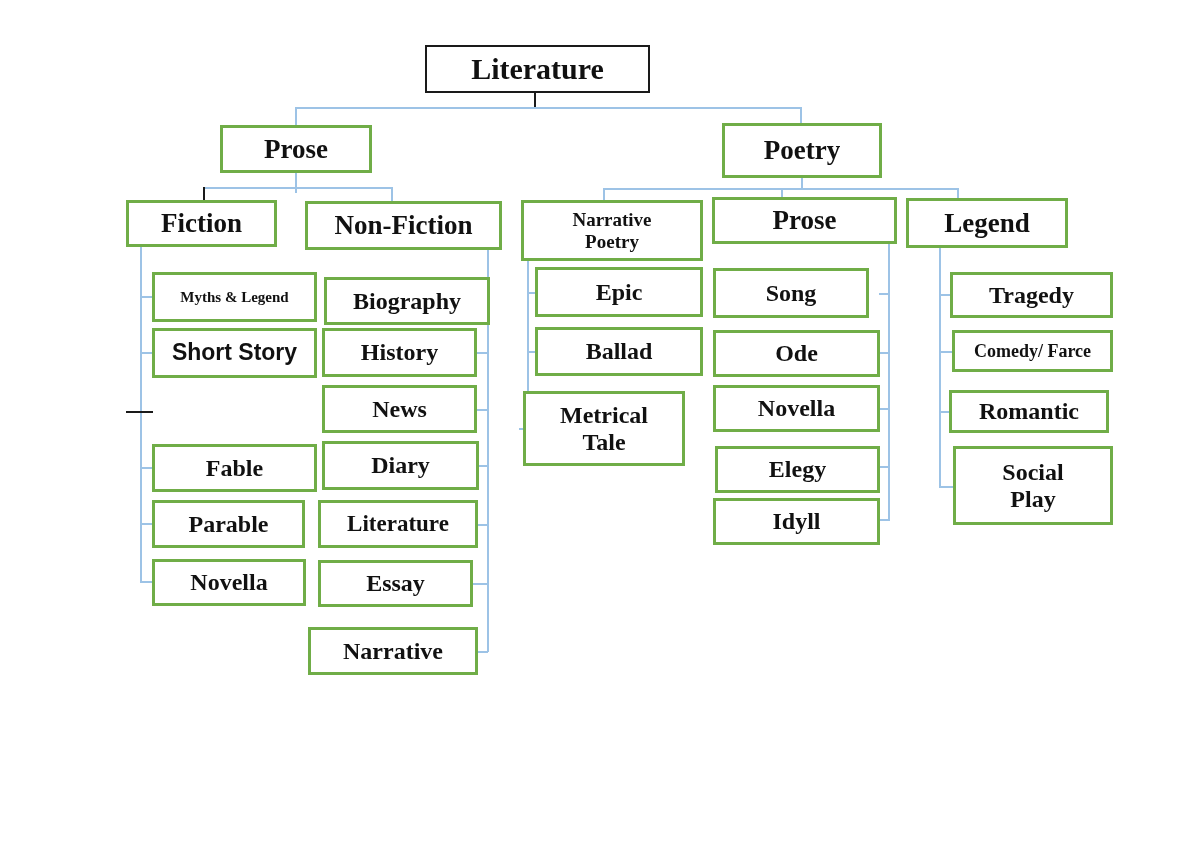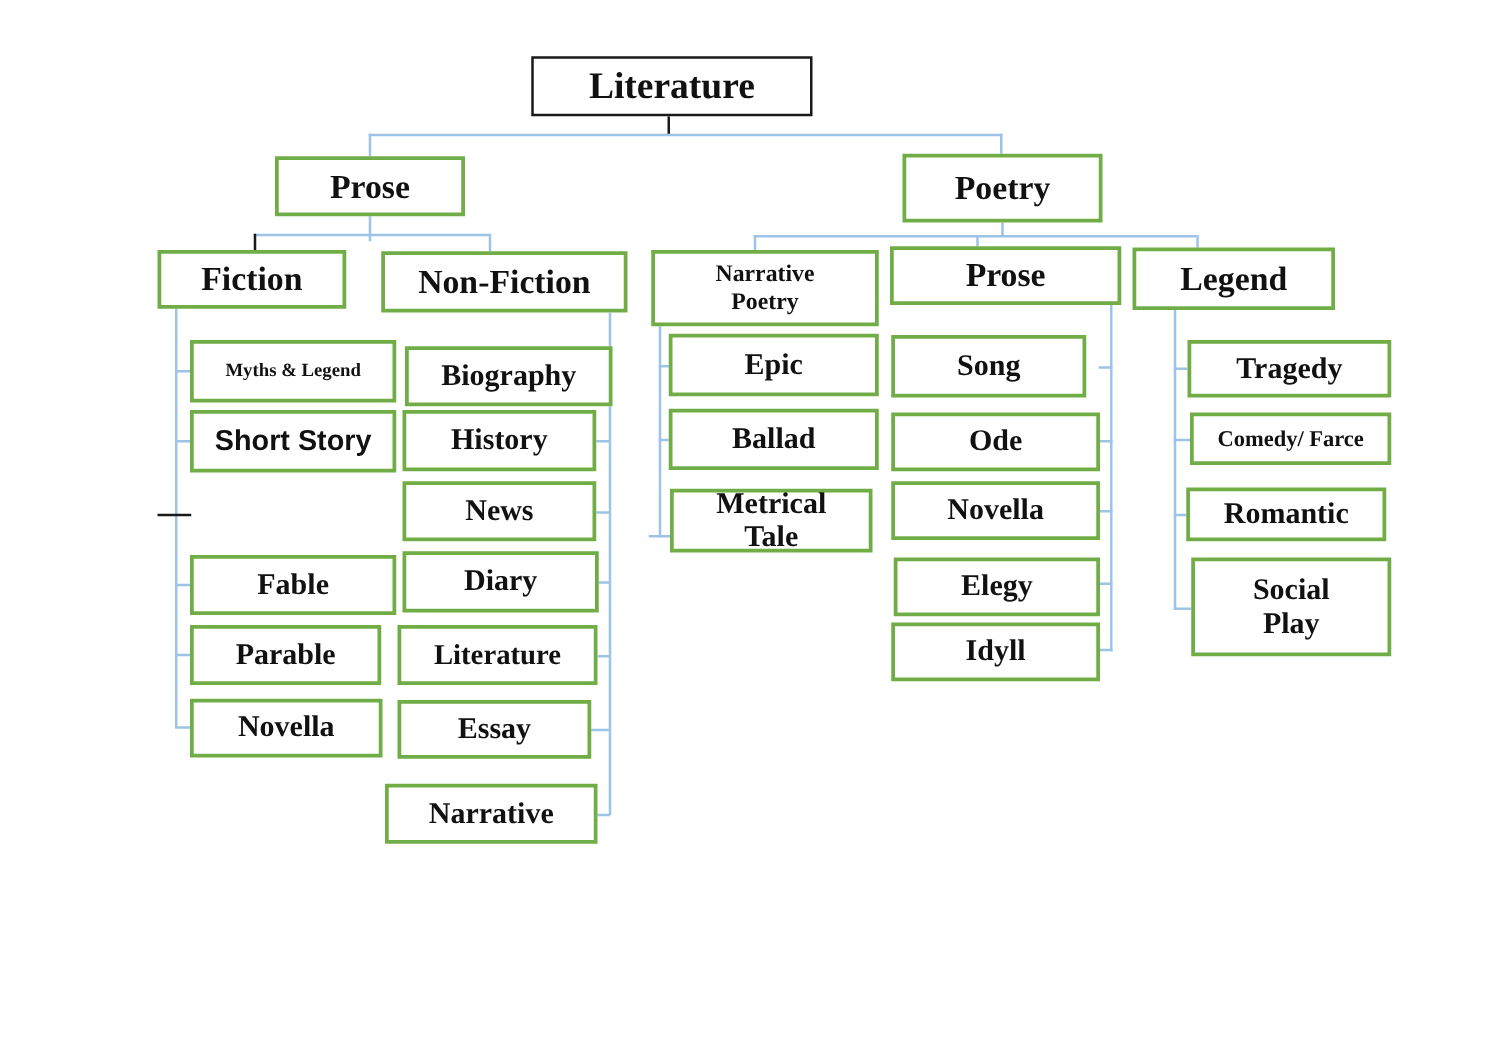--- a/index.html
+++ b/index.html
@@ -149,21 +149,21 @@
   <div class="node f24" style="left:535px;top:267px;width:168px;height:50px">
     <span>Epic</span>
   </div>
 
   <div class="node f24" style="left:308px;top:627px;width:170px;height:48px">
     <span>Narrative</span>
   </div>
   <div class="node f24" style="left:535px;top:327px;width:168px;height:49px">
     <span>Ballad</span>
   </div>
-  <div class="node f24" style="left:536px;top:391px;width:162px;height:51px;padding:0 28px">
+  <div class="node f24" style="left:523px;top:391px;width:162px;height:75px;padding:0 28px">
     <span>Metrical Tale</span>
   </div>
 
   <div class="node f24" style="left:713px;top:268px;width:156px;height:50px">
     <span>Song</span>
   </div>
   <div class="node f24" style="left:713px;top:330px;width:167px;height:47px">
     <span>Ode</span>
   </div>
   <div class="node f24" style="left:713px;top:385px;width:167px;height:47px">

